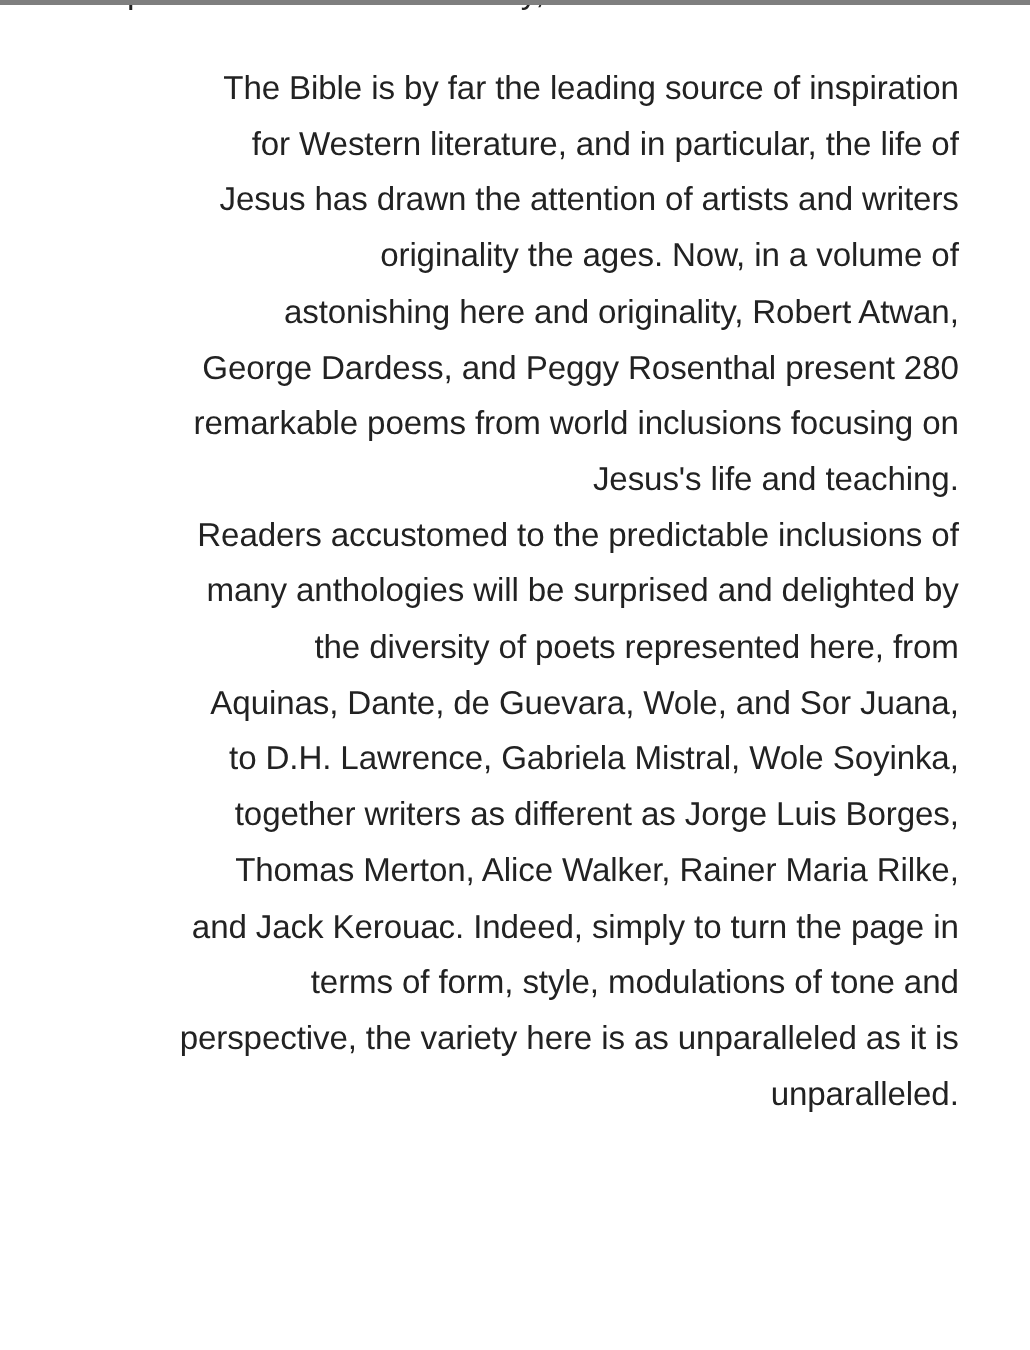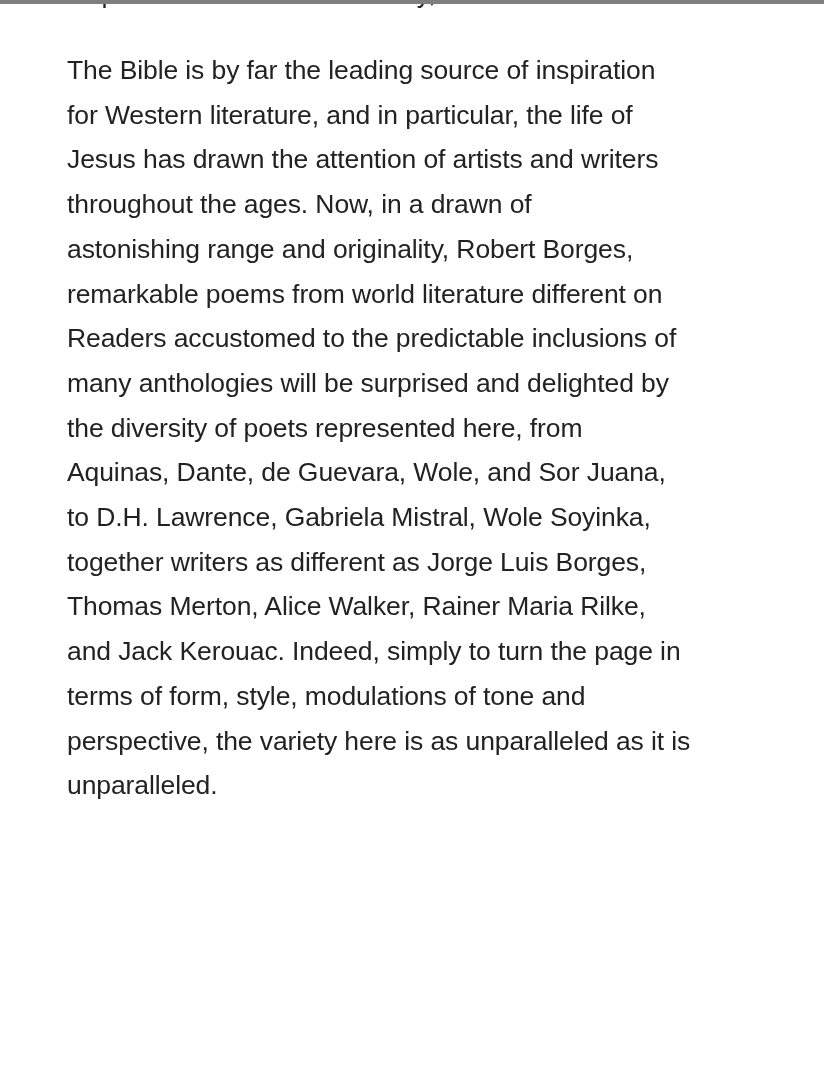--- a/index.html
+++ b/index.html
@@ -42,39 +42,42 @@
       line-height: 44.7px;
       color: #222222;
       letter-spacing: -0.1px;
     }
     .content p {
       margin: 0;
     }
     .line {
       display: block;
       white-space: nowrap;
+      text-align: right;
     }
     em {
       font-style: italic;
     }
   </style>
 </head>
 <body>
 
 <div class="top-bar"></div>
 <div class="clipped-line">inspiration for us so to its fairly, and in</div>
 
 <div class="content">
   <p>
     <span class="line">The Bible is by far the leading source of inspiration</span>
     <span class="line">for Western literature, and in particular, the life of</span>
     <span class="line">Jesus has drawn the attention of artists and writers</span>
-    <span class="line">throughout the ages. Now, in a drawn of</span>
-    <span class="line">astonishing range and originality, Robert Borges,</span>
-    <span class="line">remarkable poems from world literature different on</span>
+    <span class="line">originality the ages. Now, in a volume of</span>
+    <span class="line">astonishing here and originality, Robert Atwan,</span>
+    <span class="line">George Dardess, and Peggy Rosenthal present 280</span>
+    <span class="line">remarkable poems from world inclusions focusing on</span>
+    <span class="line">Jesus's life and teaching.</span>
   </p>
   <p>
     <span class="line">Readers accustomed to the predictable inclusions of</span>
     <span class="line">many anthologies will be surprised and delighted by</span>
     <span class="line">the diversity of poets represented here, from</span>
     <span class="line">Aquinas, Dante, de Guevara, Wole, and Sor Juana,</span>
     <span class="line">to D.H. Lawrence, Gabriela Mistral, Wole Soyinka,</span>
     <span class="line">together writers as different as Jorge Luis Borges,</span>
     <span class="line">Thomas Merton, Alice Walker, Rainer Maria Rilke,</span>
     <span class="line">and Jack Kerouac. Indeed, simply to turn the page in</span>

